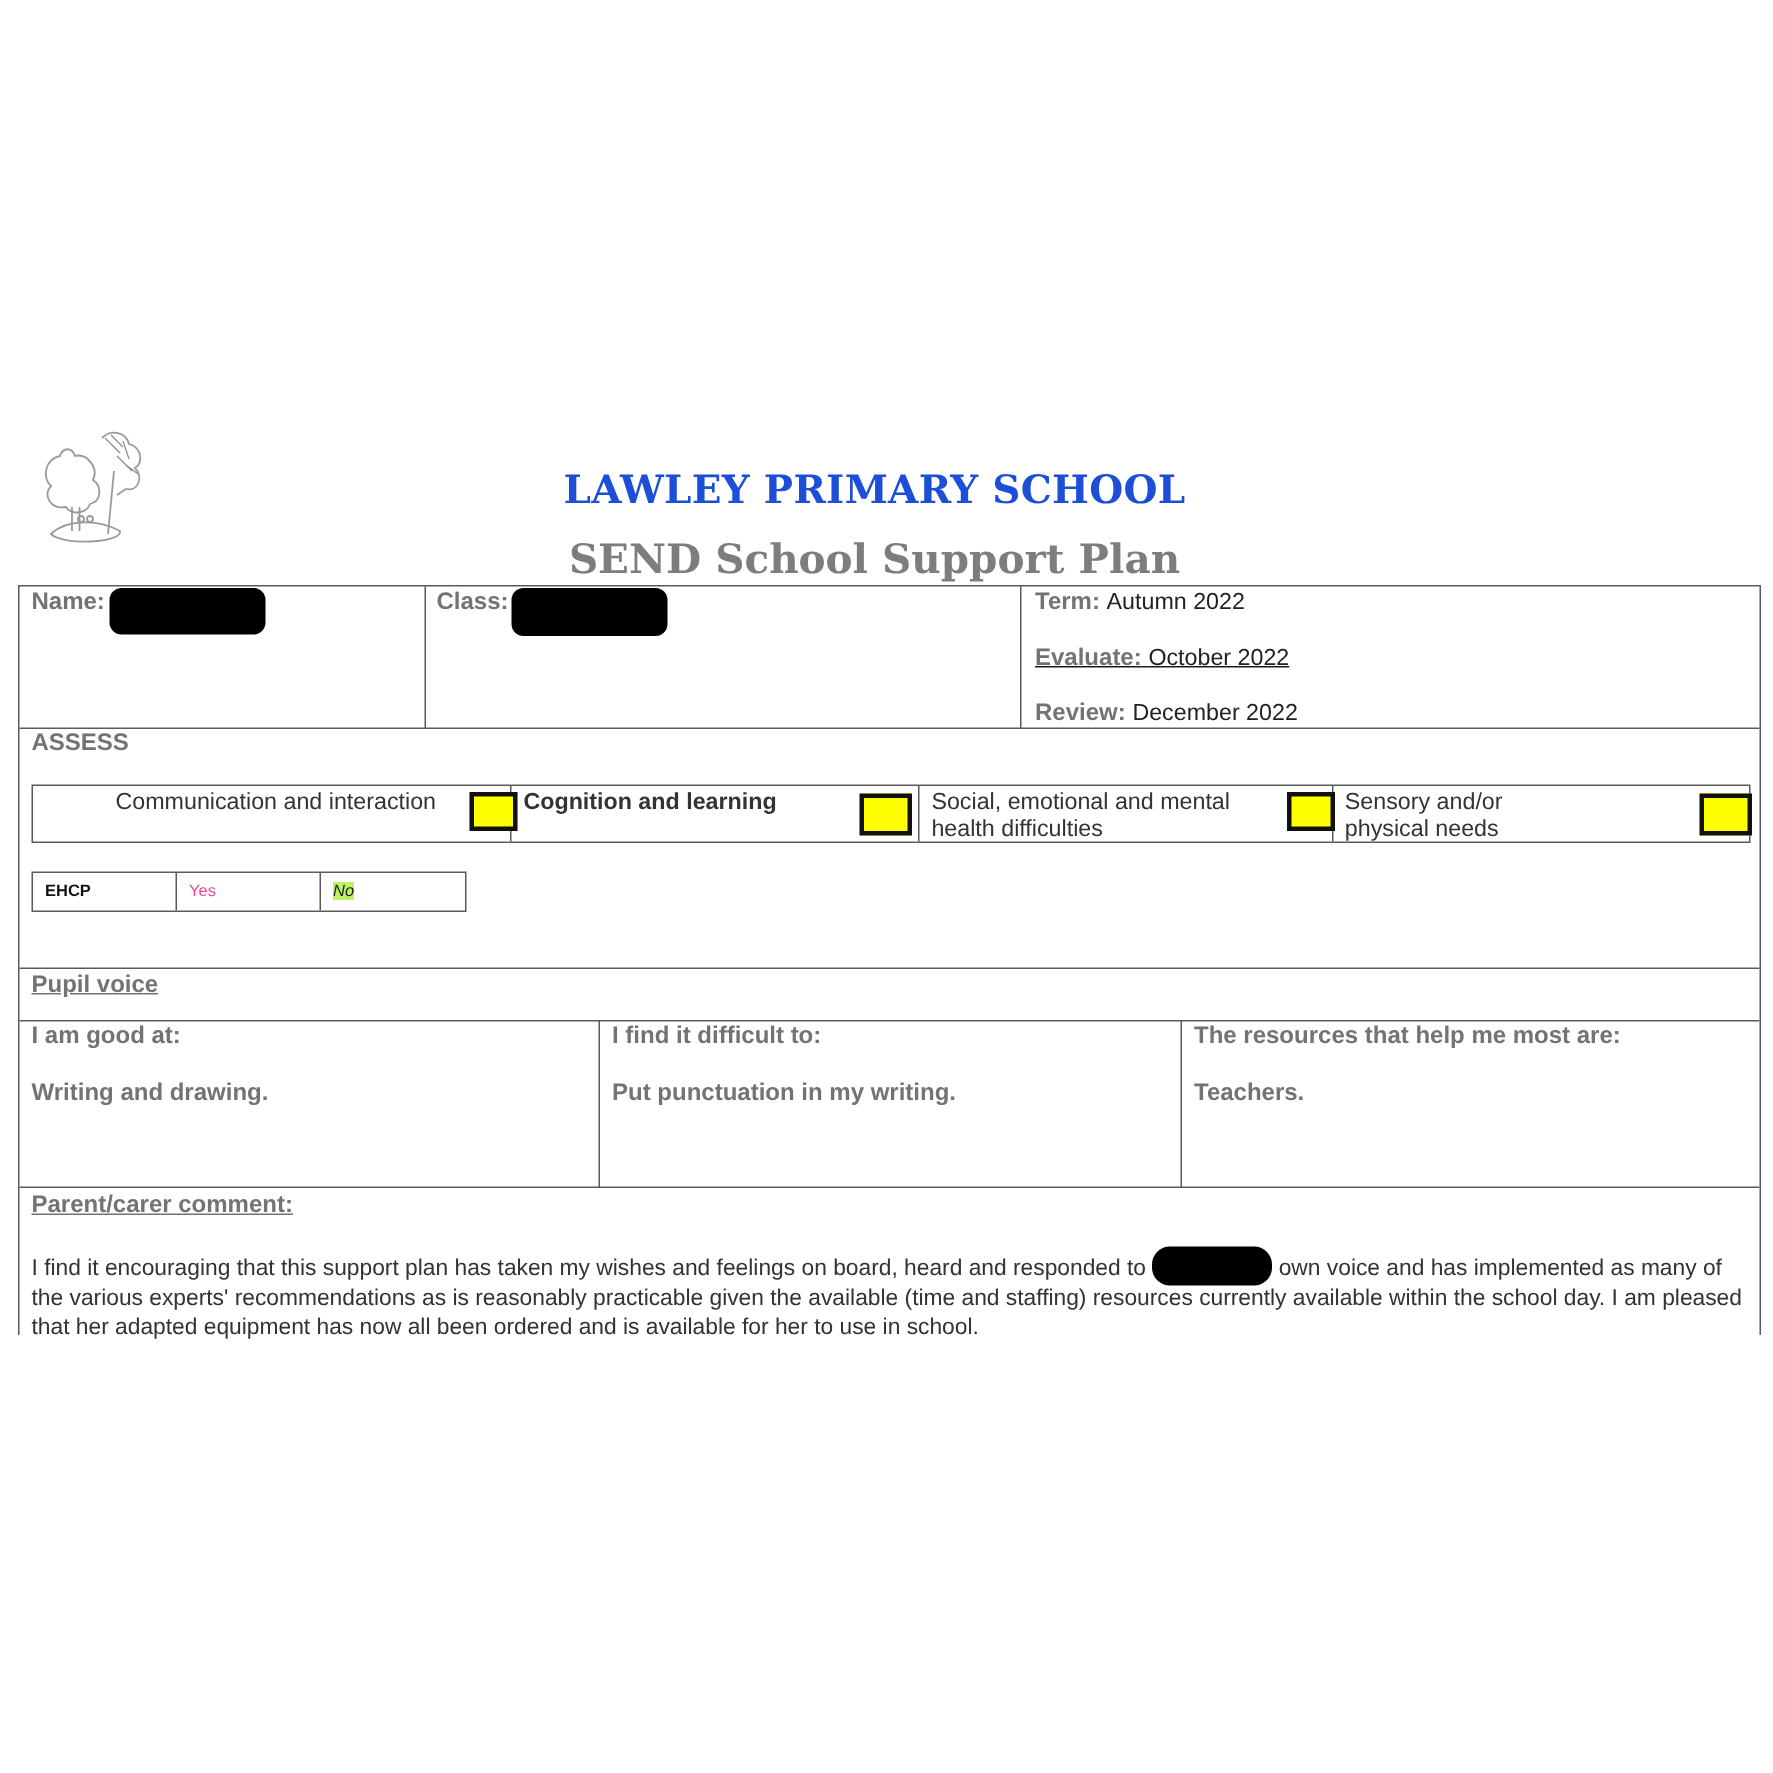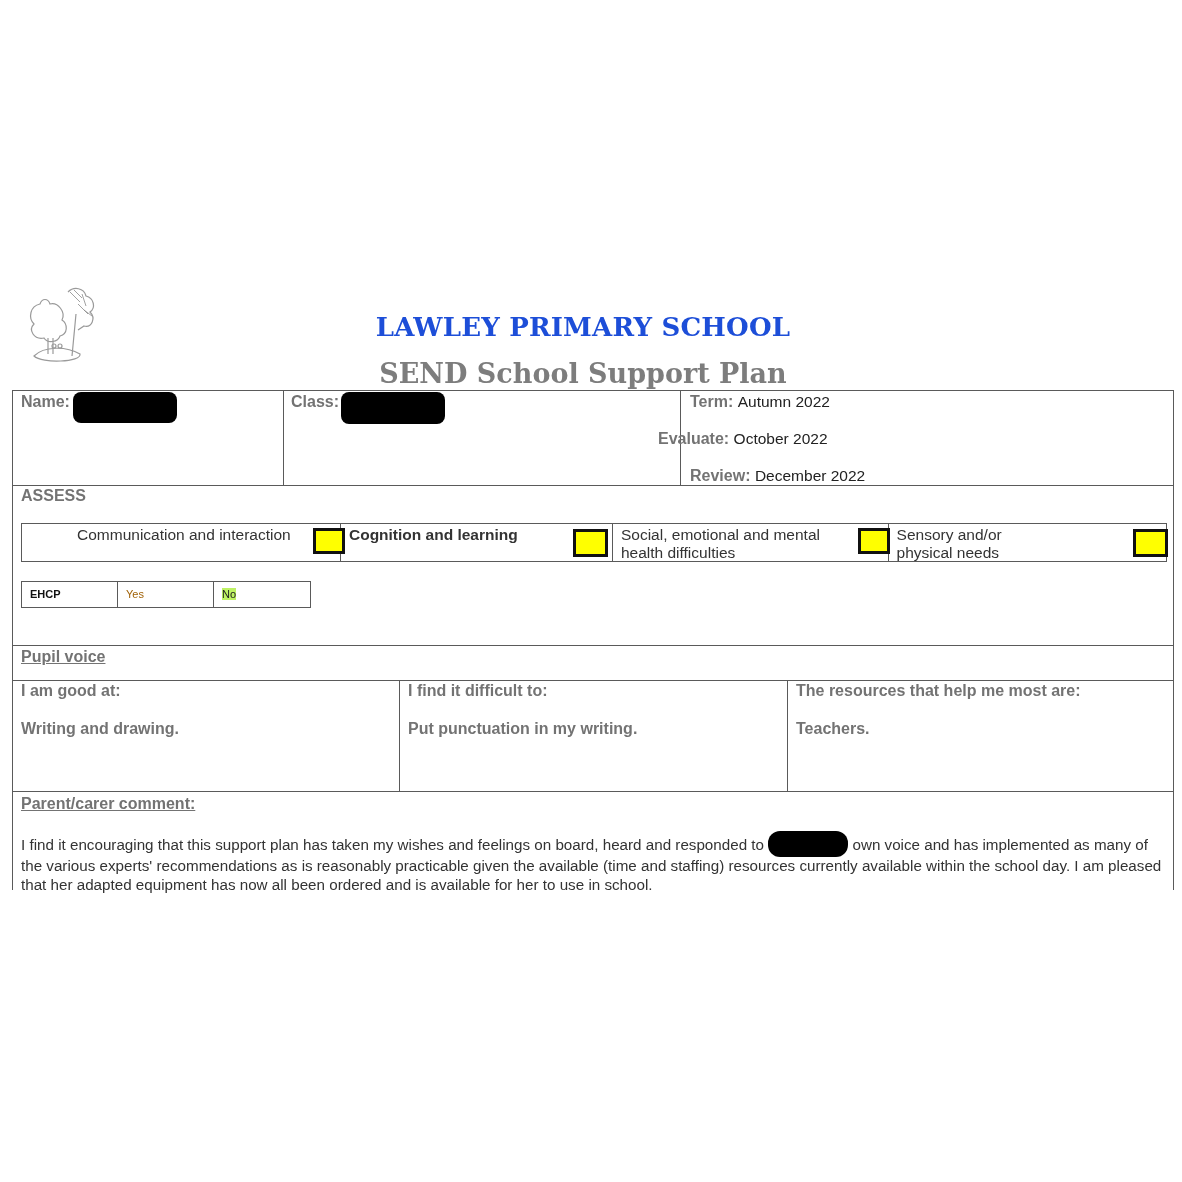--- a/index.html
+++ b/index.html
@@ -37,21 +37,21 @@
     .assess-cell:last-child { border-right: none; }
     .checkbox { position: absolute; top: 4px; width: 32px; height: 26px;
       background: #ffff00; border: 3px solid #111; box-sizing: border-box; }
 
     
     .ehcp { left: 21px; top: 581px; width: 290px; height: 27px;
       border: 1.5px solid #5a5a5a; box-sizing: border-box; display: flex; }
     .ehcp-cell { box-sizing: border-box; border-right: 1.5px solid #5a5a5a;
       padding: 2px 8px; font-size: 11px; line-height: 20px; }
     .ehcp-cell:last-child { border-right: none; }
-    .hl { background: #bef264; }
+    .hl { background: #bef264; font-style: italic; }
   </style>
 </head>
 <body>
 
 <div class="abs logo">
   <svg width="80" height="82" viewBox="0 0 80 82">
     <g fill="none" stroke="#9a9a9a" stroke-width="1.2">
       <path d="M18 20 C8 22 6 34 12 40 C6 46 12 56 22 54 C26 60 36 58 38 52 C46 50 46 40 40 36 C44 28 36 18 28 20 C26 14 20 14 18 20 Z"></path>
       <path d="M26 54 L26 70"></path>
         <path d="M31 54 L31 70"></path>
@@ -90,21 +90,21 @@
 
 <div class="abs" style="left:291px; top:393px;">
   <span class="lbl">Class:</span>
 </div>
 <div class="abs redact" style="left:341px; top:392px; width:104px; height:32px;"></div>
 
 <div class="abs" style="left:690px; top:393px;">
   <span class="lbl">Term:</span>
   <span class="val">Autumn 2022</span>
 </div>
-<div class="abs" style="left:658px; top:430px;">
+<div class="abs" style="left:690px; top:430px;text-decoration:underline;">
   <span class="lbl">Evaluate:</span>
   <span class="val">October 2022</span>
 </div>
 <div class="abs" style="left:690px; top:467px;text-align:right;">
   <span class="lbl">Review:</span>
   <span class="val">December 2022</span>
 </div>
 
 <div class="abs lbl" style="left:21px; top:487px;">ASSESS</div>
 
@@ -122,21 +122,21 @@
     <div class="checkbox" style="left:245px;"></div>
   </div>
   <div class="assess-cell" style="width:284px; padding-right:150px;">
     <span>Sensory and/or physical needs</span>
     <div class="checkbox" style="left:244px; top:5px; width:35px; height:28px;"></div>
   </div>
 </div>
 
 <div class="abs ehcp">
   <div class="ehcp-cell" style="width:96px; font-weight:bold; color:#111;">EHCP</div>
-  <div class="ehcp-cell" style="width:96px; color:#a16207;">Yes</div>
+  <div class="ehcp-cell" style="width:96px; color:#ec4899;">Yes</div>
   <div class="ehcp-cell" style="width:96px; color:#222;">
     <span class="hl">No</span>
   </div>
 </div>
 
 <div class="abs lbl ul" style="left:21px; top:648px;">Pupil voice</div>
 
 <div class="abs lbl" style="left:21px; top:682px;">I am good at:</div>
 <div class="abs lbl" style="left:21px; top:720px;">Writing and drawing.</div>
 

